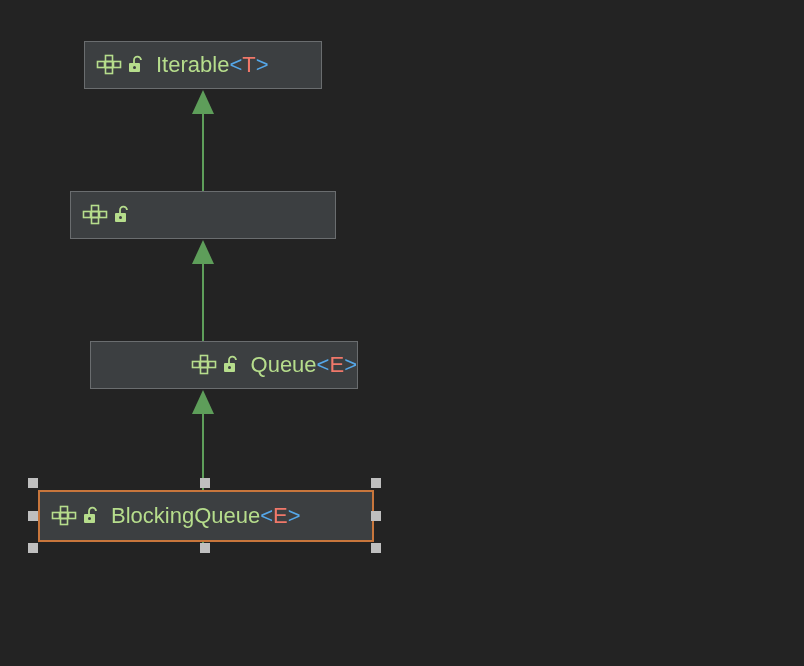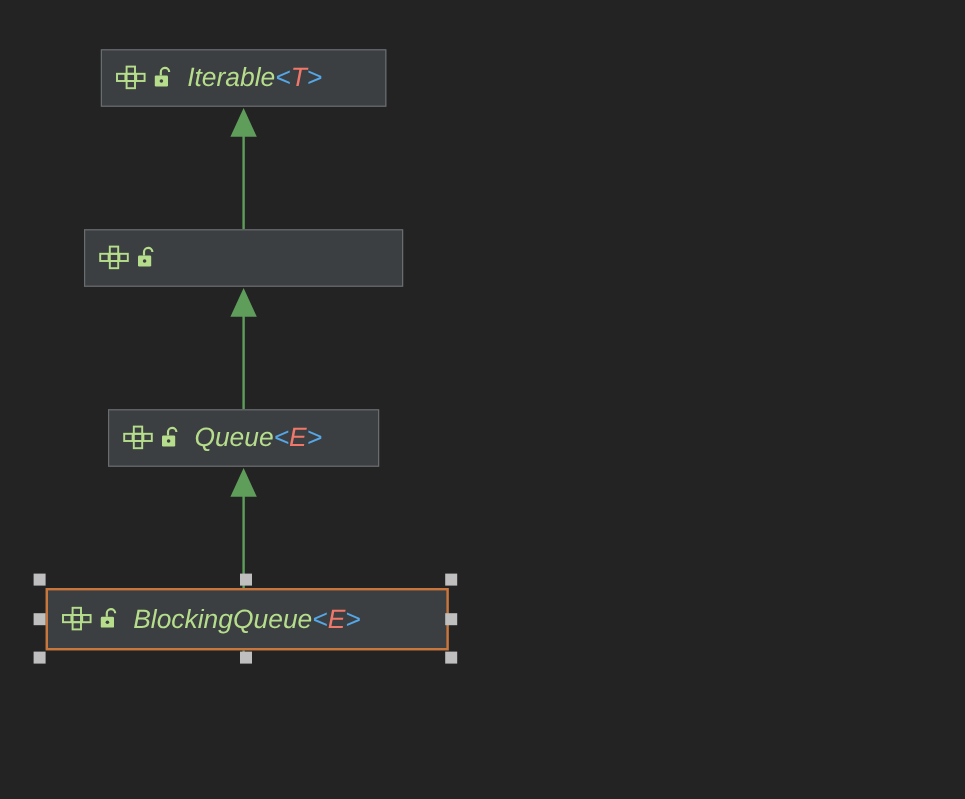--- a/index.html
+++ b/index.html
@@ -48,21 +48,20 @@
 
   .icon {
     display: inline-block;
     flex: 0 0 auto;
     line-height: 0;
   }
   .icon-iface { margin-right: 5px; }
   .icon-lock  { margin-right: 11px; }
 
   .node-label {
-    font-style: italic;
     font-size: 22px;
     letter-spacing: 0px;
     line-height: 1;
   }
   .cls-name { color: #b6dd8c; }
   .angle    { color: #55a7e8; }
   .type-arg { color: #f0786a; }
 
   
   .handle {
@@ -132,21 +131,21 @@
     </span>
     <span class="icon icon-lock">
       <svg width="18" height="20" viewBox="0 0 18 20" xmlns="http://www.w3.org/2000/svg">
         <path d="M7 8 V5.2 A3.4 3.4 0 0 1 14 5.0" fill="none" stroke="#b6dd8c" stroke-width="1.8"></path>
         <rect x="2" y="8" width="11" height="9" rx="1" fill="#b6dd8c"></rect>
         <circle cx="7.5" cy="12.5" r="1.5" fill="#3c3f41"></circle>
       </svg>
     </span>
   </div>
 
-  <div class="node" id="node-queue" style="left:90px; top:341px; width:226px; height:48px;">
+  <div class="node" id="node-queue" style="left:90px; top:341px; width:268px; height:48px;justify-content:flex-end;">
     <span class="icon icon-iface">
       <svg width="26" height="22" viewBox="0 0 26 22" xmlns="http://www.w3.org/2000/svg">
         <g fill="none" stroke="#b6dd8c" stroke-width="1.6">
           <rect x="9.5" y="1.5" width="7" height="6"></rect>
           <rect x="1.5" y="7.5" width="7" height="6"></rect>
           <rect x="9.5" y="7.5" width="7" height="6"></rect>
           <rect x="17.5" y="7.5" width="7" height="6"></rect>
           <rect x="9.5" y="13.5" width="7" height="6"></rect>
         </g>
       </svg>

